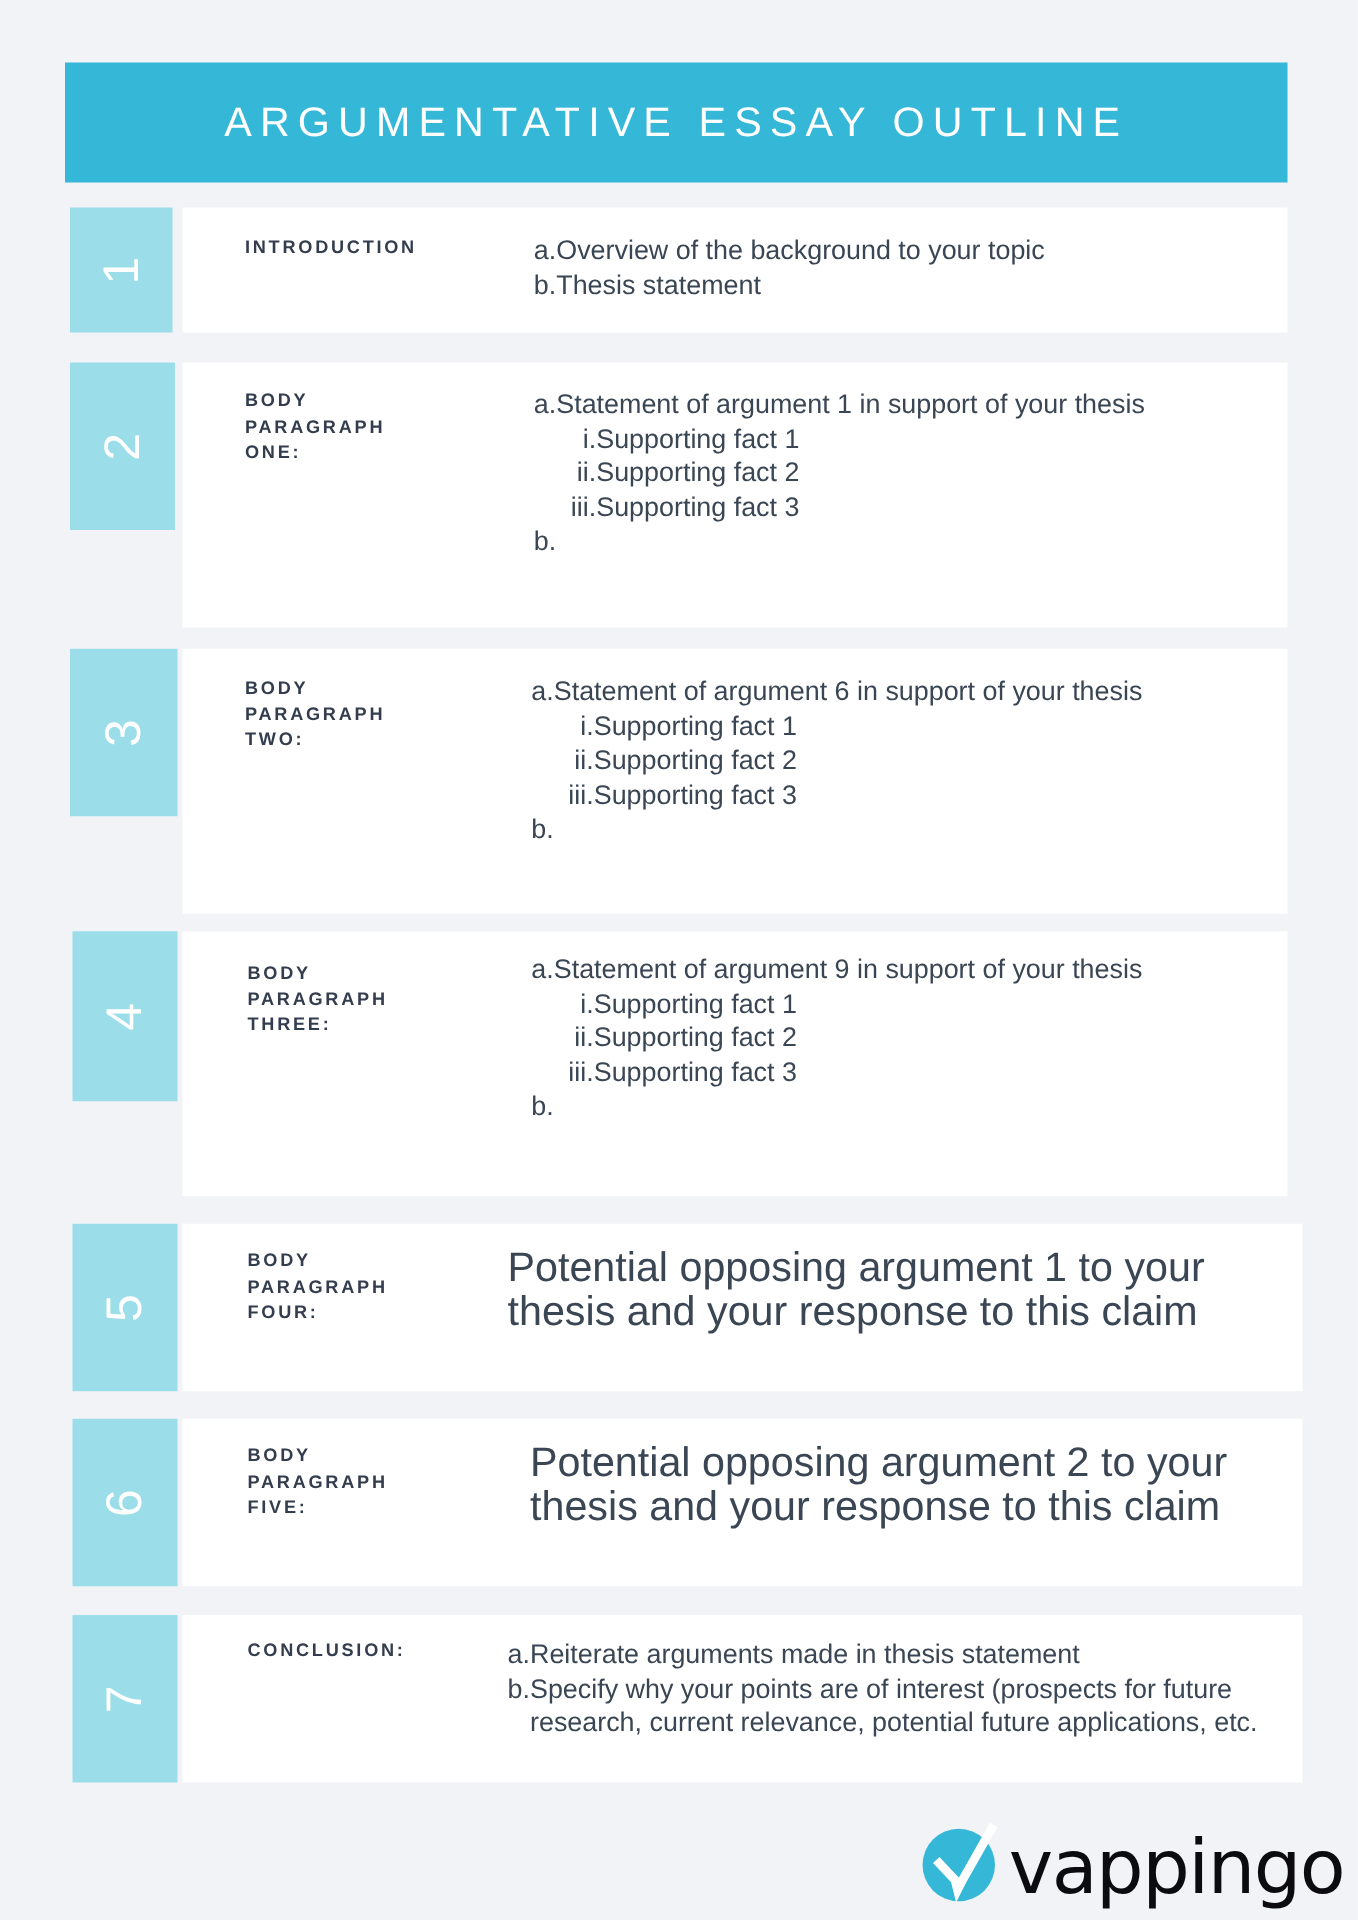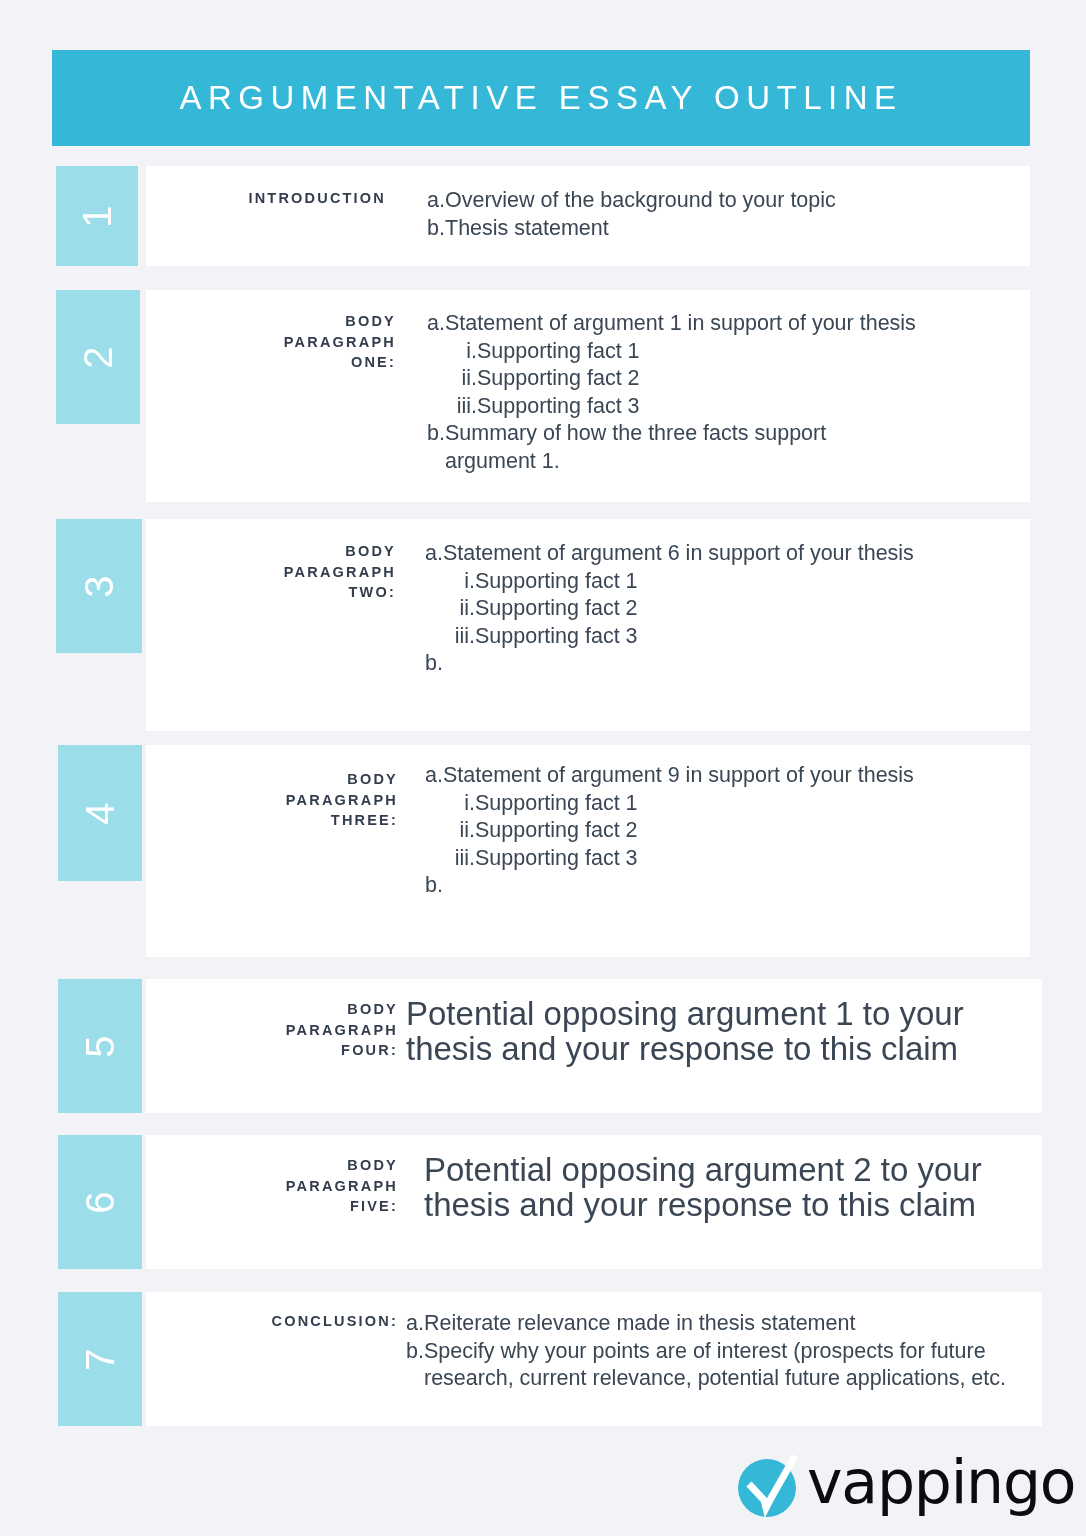--- a/index.html
+++ b/index.html
@@ -62,21 +62,20 @@
 
   .label {
     position: absolute;
     color: #333d4d;
     font-size: 14.5px;
     font-weight: bold;
     letter-spacing: 2.2px;
     text-transform: uppercase;
     line-height: 20.5px;
     white-space: pre-line;
-    text-align: right;
   }
 
   .body-block {
     position: absolute;
     color: #3a4654;
     font-weight: 400;
   }
 
   
   .list {
@@ -106,21 +105,21 @@
   }
 
   
   .logo {
     position: absolute;
     left: 735px;
     top: 1452px;
     width: 305px;
     height: 72px;
     display: flex;
-    align-items: flex-start;
+    align-items: flex-end;
   }
   .logo-mark {
     position: relative;
     width: 68px;
     height: 68px;
     flex: 0 0 auto;
   }
   .logo-word {
     color: #0b0b10;
     font-size: 60px;
@@ -173,21 +172,20 @@
   <div class="li lvl2">
     <span class="marker">ii.</span>
     <span class="txt">Supporting fact 2</span>
   </div>
   <div class="li lvl2">
     <span class="marker">iii.</span>
     <span class="txt">Supporting fact 3</span>
   </div>
   <div class="li lvl1">
     <span class="marker">b.</span>
-    <span class="txt" style="max-width:470px; display:block;">Summary of how the three facts support argument 1.</span>
   </div>
 </div>
 
 <div class="row" style="left:146px; top:519px; width:884px; height:212px;"></div>
 <div class="num-box" style="left:56px; top:519px; width:86px; height:134px;">
   <span class="num-glyph">3</span>
 </div>
 <div class="label" style="left:196px; top:541px; width:200px;">Body
 Paragraph
 Two:</div>
@@ -261,21 +259,21 @@
 <div class="body-block plain" style="left:424px; top:1152px; width:580px;">Potential opposing argument 2 to your thesis and your response to this claim</div>
 
 <div class="row" style="left:146px; top:1292px; width:896px; height:134px;"></div>
 <div class="num-box" style="left:58px; top:1292px; width:84px; height:134px;">
   <span class="num-glyph">7</span>
 </div>
 <div class="label" style="left:198px; top:1311px; width:200px;">Conclusion:</div>
 <div class="body-block list" style="left:400px; top:1310px; width:625px;">
   <div class="li lvl1">
     <span class="marker">a.</span>
-    <span class="txt">Reiterate relevance made in thesis statement</span>
+    <span class="txt">Reiterate arguments made in thesis statement</span>
   </div>
   <div class="li lvl1">
     <span class="marker">b.</span>
     <span class="txt">Specify why your points are of interest (prospects for future research, current relevance, potential future applications, etc.</span>
   </div>
 </div>
 
 <div class="logo">
   <div class="logo-mark">
     <svg viewBox="0 0 68 68" width="68" height="68" aria-hidden="true">

